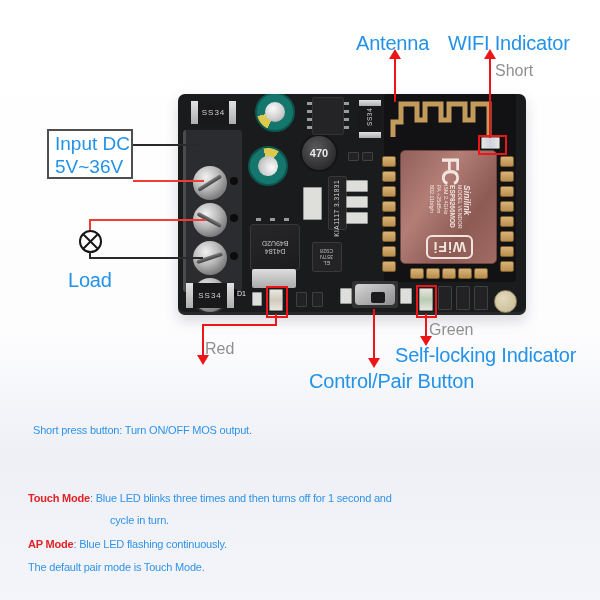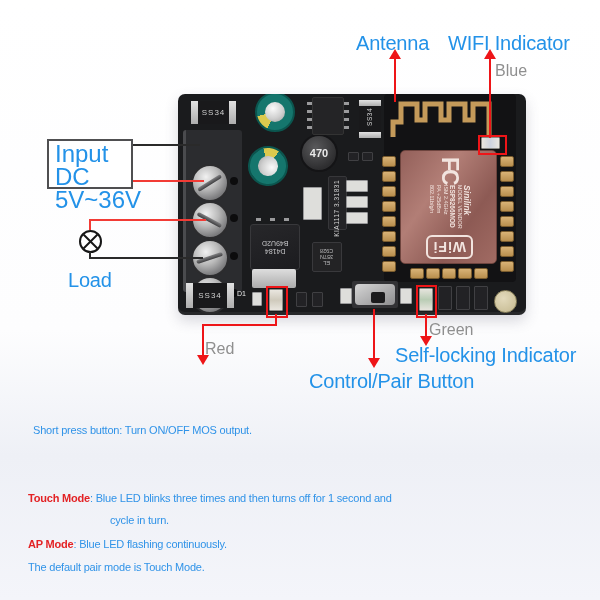--- a/index.html
+++ b/index.html
@@ -63,22 +63,22 @@
     background:radial-gradient(circle at 40% 35%,#e3dabc,#cdc29c 70%,#b3a883);border:1px solid #8f865f}
   
   .lab{position:absolute;font-size:20px;color:#2392e8;white-space:nowrap;letter-spacing:-.2px}
   .glab{position:absolute;font-size:16px;color:#8f8f8f;white-space:nowrap}
   .rline{position:absolute;background:#ee1518}
   .kline{position:absolute;background:#2a2a2a}
   .rwire{position:absolute;background:#f23b35}
   .arr-up{position:absolute;width:0;height:0;border-left:6px solid transparent;border-right:6px solid transparent;border-bottom:10px solid #ee1518}
   .arr-dn{position:absolute;width:0;height:0;border-left:6px solid transparent;border-right:6px solid transparent;border-top:10px solid #ee1518}
   .hl{position:absolute;border:2px solid #ee1518}
-  .inbox{position:absolute;left:47px;top:139px;width:86px;height:50px;border:2px solid #4f4f51;background:#fff;
-    box-sizing:border-box;padding:1px 0 0 6px;font-size:24px;line-height:23px;color:#2392e8}
+  .inbox{position:absolute;left:47px;top:129px;width:86px;height:50px;border:2px solid #4f4f51;background:#fff;
+    box-sizing:border-box;padding:1px 0 0 6px;font-size:19px;line-height:23px;color:#2392e8}
   .note{position:absolute;font-size:11px;letter-spacing:-.2px;color:#3093e8;white-space:nowrap}
   .np{color:#e32225;font-weight:600}
 </style>
 </head>
 <body>
 
 <div class="canvas">
 
   <div class="board">
     <div class="module-pcb"></div>
@@ -227,21 +227,21 @@
     <div class="smdd" style="left:118px;top:198px;width:9px;height:13px"></div>
     <div class="smdd" style="left:134px;top:198px;width:9px;height:13px"></div>
     <div class="smdd" style="left:260px;top:192px;width:12px;height:22px"></div>
     <div class="smdd" style="left:278px;top:192px;width:12px;height:22px"></div>
     <div class="smdd" style="left:296px;top:192px;width:12px;height:22px"></div>
     <div class="hole"></div>
   </div>
 
   <div class="lab" style="left:448px;top:32px">WIFI Indicator</div>
   <div class="lab" style="left:356px;top:32px">Antenna</div>
-  <div class="glab" style="left:495px;top:62px">Blue</div>
+  <div class="glab" style="left:495px;top:62px">Short</div>
   <div class="rline" style="left:394px;top:58px;width:2px;height:44px"></div>
   <div class="arr-up" style="left:389px;top:49px"></div>
   <div class="rline" style="left:489px;top:58px;width:2px;height:80px"></div>
   <div class="arr-up" style="left:484px;top:49px"></div>
   <div class="hl" style="left:478px;top:135px;width:25px;height:16px"></div>
 
   <div class="inbox">
     <div>Input DC</div>
     <div>5V~36V</div>
   </div>

